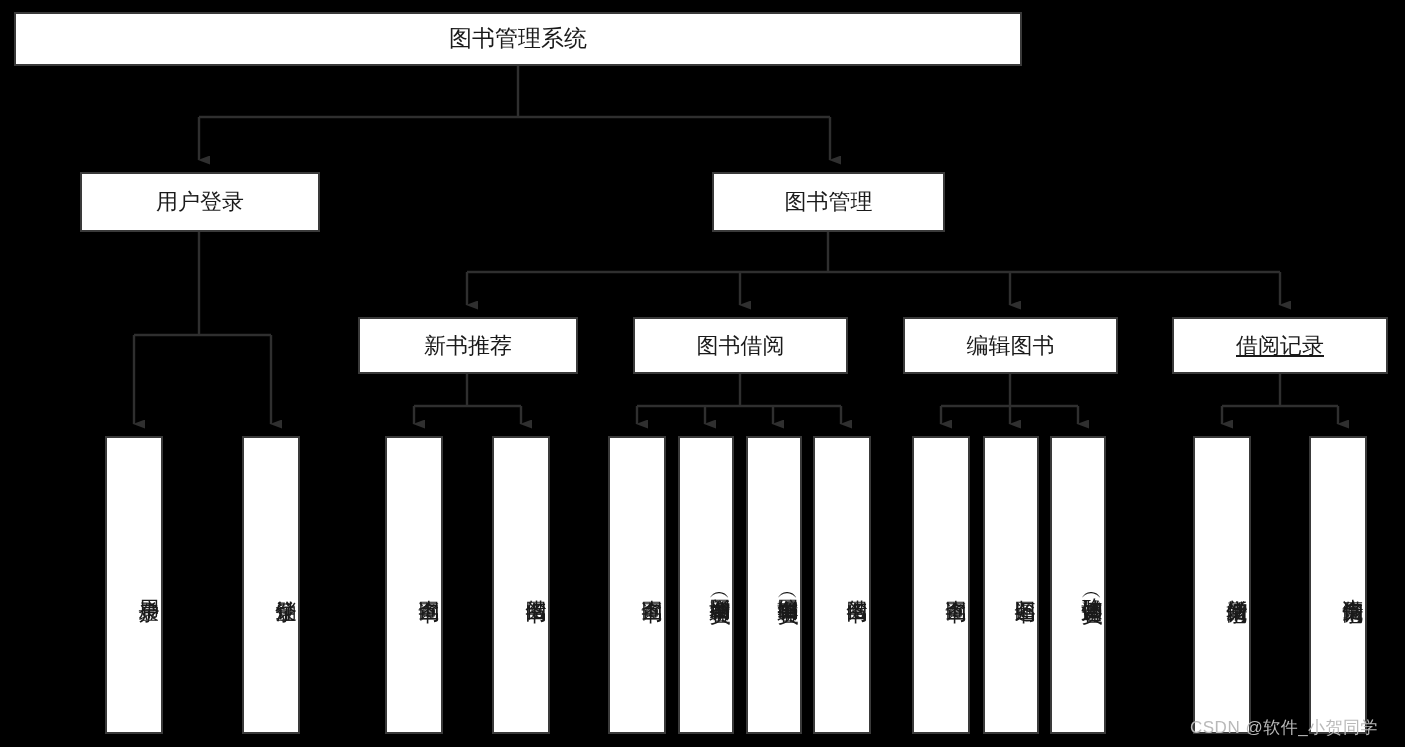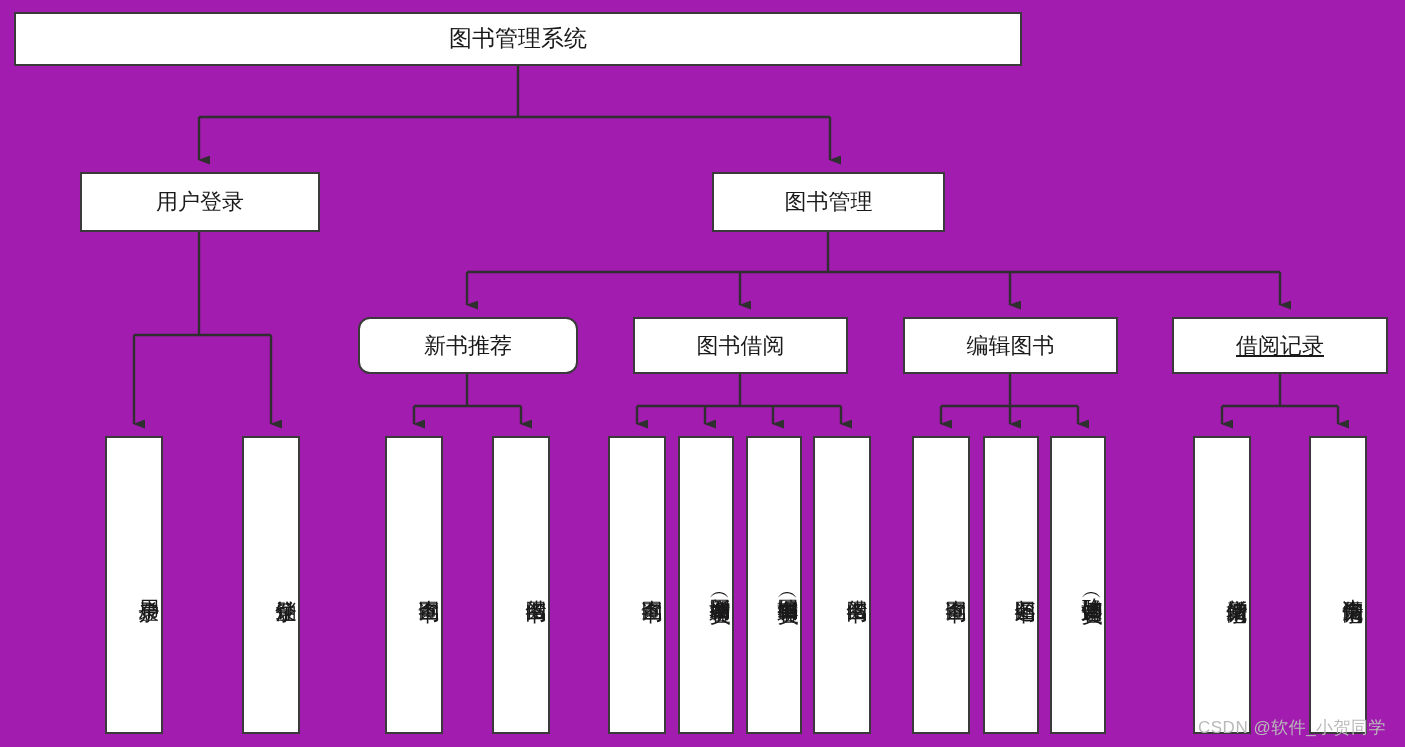--- a/index.html
+++ b/index.html
@@ -7,21 +7,21 @@
     padding: 0;
     background: #ffffff;
   }
   body {
     font-family: "Liberation Sans", "DejaVu Sans", sans-serif;
   }
   #canvas {
     position: relative;
     width: 1405px;
     height: 747px;
-    background: #a21caf;
+    background: #000000;
     overflow: hidden;
   }
   #edges {
     position: absolute;
     left: 0;
     top: 0;
     width: 1405px;
     height: 747px;
     pointer-events: none;
   }
@@ -55,21 +55,20 @@
     text-orientation: upright;
     letter-spacing: 1px;
     display: block;
   }
   .watermark {
     position: absolute;
     font-size: 17px;
     color: #b9b9b9;
     white-space: nowrap;
     letter-spacing: 0.5px;
-    margin-left: 8px;
   }
 </style>
 </head>
 <body>
 
 <div id="canvas">
 
   <svg id="edges" viewBox="0 0 1405 747">
     <defs>
       <marker id="arw" markerWidth="10" markerHeight="12" refX="4.5" refY="11" orient="auto" markerUnits="userSpaceOnUse">
@@ -124,21 +123,21 @@
     <span class="txt">图书管理系统</span>
   </div>
 
   <div class="node h" style="left:80px; top:172px; width:240px; height:60px;">
     <span class="txt">用户登录</span>
   </div>
   <div class="node h" style="left:712px; top:172px; width:233px; height:60px;justify-content:center;">
     <span class="txt">图书管理</span>
   </div>
 
-  <div class="node h" style="left:358px; top:317px; width:220px; height:57px;border-radius:12px;">
+  <div class="node h" style="left:358px; top:317px; width:220px; height:57px;">
     <span class="txt">新书推荐</span>
   </div>
   <div class="node h" style="left:633px; top:317px; width:215px; height:57px;">
     <span class="txt">图书借阅</span>
   </div>
   <div class="node h" style="left:903px; top:317px; width:215px; height:57px;">
     <span class="txt">编辑图书</span>
   </div>
   <div class="node h" style="left:1172px; top:317px; width:216px; height:57px;text-decoration:underline;">
     <span class="txt">借阅记录</span>

